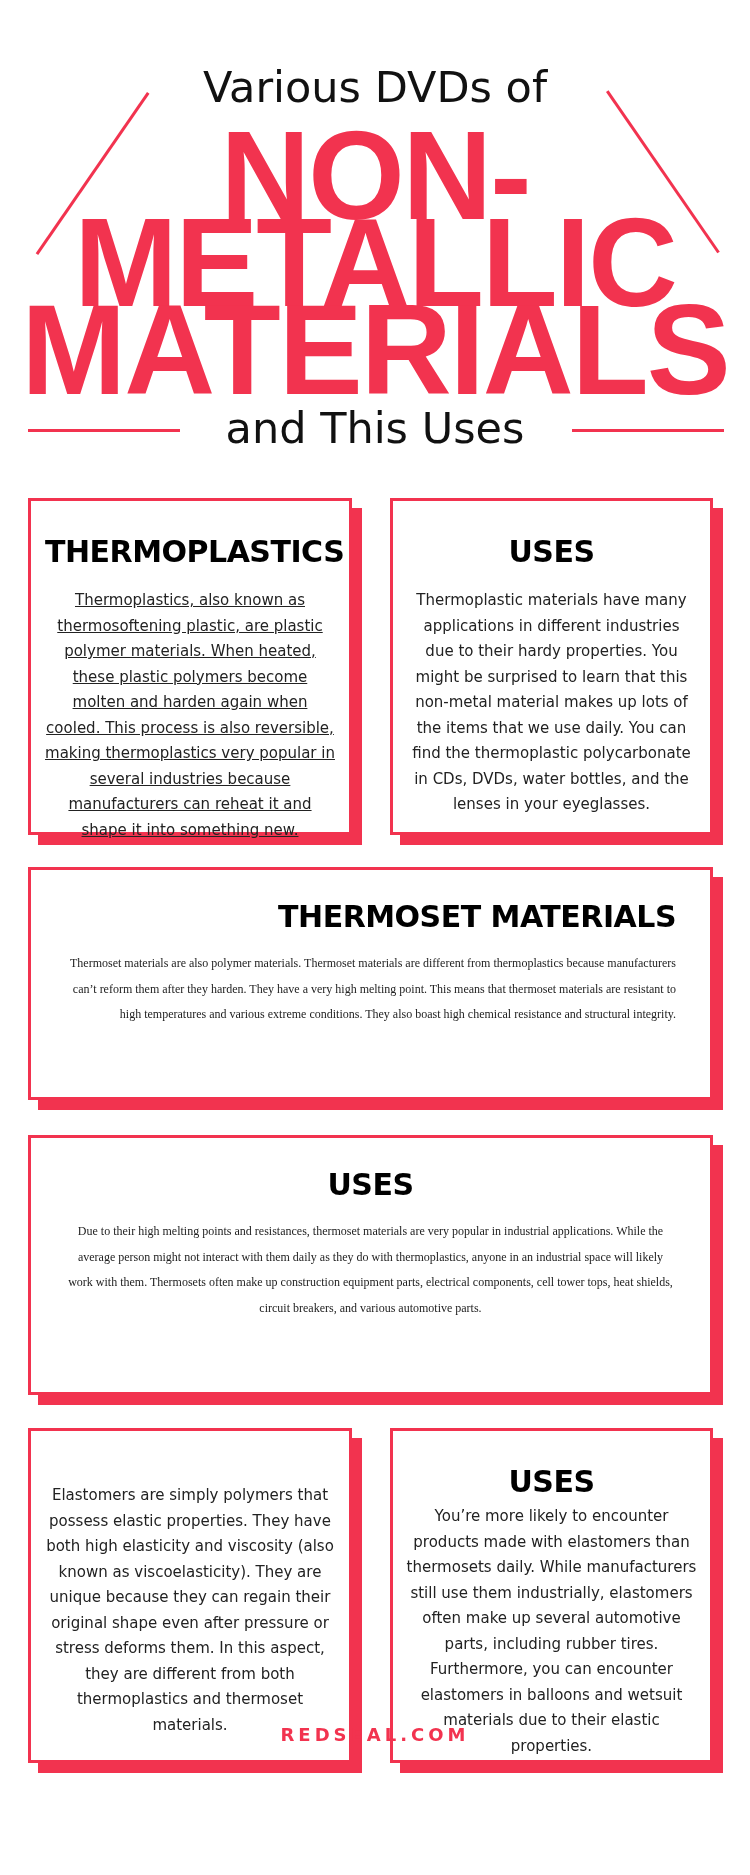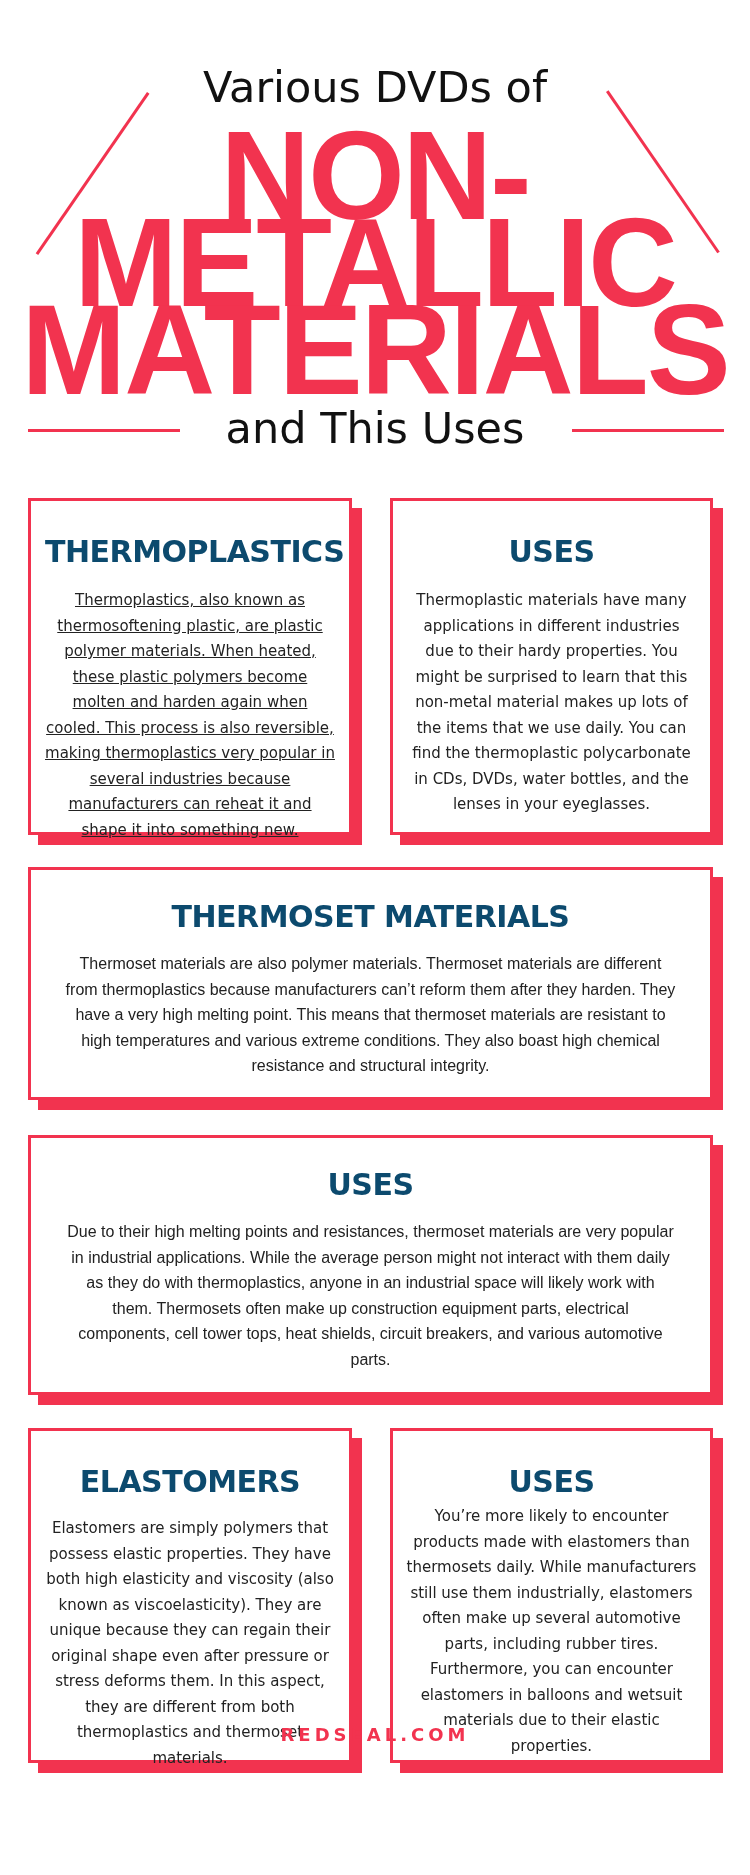--- a/index.html
+++ b/index.html
@@ -10,24 +10,24 @@
   .subtitle { position: absolute; left: 0; width: 750px; text-align: center;
               font-family: "DejaVu Sans", sans-serif; font-size: 43px; color: #111;
               letter-spacing: 0px; line-height: 1; }
   .big { position: absolute; left: 0; width: 750px; text-align: center;
          font-family: "Liberation Sans", sans-serif; font-weight: 700; color: #F2334F;
          font-size: 124px; line-height: 1; letter-spacing: -2px; transform: scaleY(1.02); }
   .card { position: absolute; background: #fff; border: 3px solid #F2334F;
           box-sizing: border-box; box-shadow: 10px 10px 0 0 #F2334F;
           text-align: center; }
   .card h2 { margin: 0; font-family: "DejaVu Sans", sans-serif; font-weight: 700;
-             color: #0c4a6e; font-size: 30px; letter-spacing: -0.5px; line-height: 1.1; }
+             color: #000000; font-size: 30px; letter-spacing: -0.5px; line-height: 1.1; }
   .card p { margin: 0; font-family: "DejaVu Sans", sans-serif; font-size: 15px;
             line-height: 25.5px; color: #222; }
-  .wide p { font-family: Liberation Sans, sans-serif; font-size: 16px; line-height: 25.5px; }
+  .wide p { font-family: Liberation Serif, serif; font-size: 12px; line-height: 25.5px; }
   .footer { position: absolute; left: 0; width: 750px; text-align: center; top: 1724px;
             font-family: "DejaVu Sans", sans-serif; font-weight: 700; font-size: 18px;
             letter-spacing: 4px; color: #F2334F; }
 </style>
 </head>
 <body>
 
 <div class="diag" style="left:147px; top:92px; height:196px; transform: rotate(34.6deg);"></div>
 <div class="diag" style="left:606px; top:92px; height:196px; transform: rotate(-34.6deg);"></div>
 <div class="line" style="left:28px; top:429px; width:152px;"></div>
@@ -41,32 +41,31 @@
 
 <div class="card" style="left:28px; top:498px; width:324px; height:337px; padding:34px 14px 0 14px;">
   <h2>THERMOPLASTICS</h2>
   <p style="margin-top:20px;text-decoration:underline;">Thermoplastics, also known as thermosoftening plastic, are plastic polymer materials. When heated, these plastic polymers become molten and harden again when cooled. This process is also reversible, making thermoplastics very popular in several industries because manufacturers can reheat it and shape it into something new.</p>
 </div>
 <div class="card" style="left:390px; top:498px; width:323px; height:337px; padding:34px 14px 0 14px;">
   <h2>USES</h2>
   <p style="margin-top:20px;text-align:center;">Thermoplastic materials have many applications in different industries due to their hardy properties. You might be surprised to learn that this non-metal material makes up lots of the items that we use daily. You can find the thermoplastic polycarbonate in CDs, DVDs, water bottles, and the lenses in your eyeglasses.</p>
 </div>
 
-<div class="card wide" style="left:28px; top:867px; width:685px; height:233px; padding:30px 34px 0 34px;">
+<div class="card wide" style="left:28px; top:867px; width:685px; height:233px; padding:30px 34px 0 34px;text-align:right;">
   <h2>THERMOSET MATERIALS</h2>
   <p style="margin-top:18px;">Thermoset materials are also polymer materials. Thermoset materials are different from thermoplastics because manufacturers can’t reform them after they harden. They have a very high melting point. This means that thermoset materials are resistant to high temperatures and various extreme conditions. They also boast high chemical resistance and structural integrity.</p>
 </div>
 
 <div class="card wide" style="left:28px; top:1135px; width:685px; height:260px; padding:30px 34px 0 34px;">
   <h2>USES</h2>
   <p style="margin-top:18px;">Due to their high melting points and resistances, thermoset materials are very popular in industrial applications. While the average person might not interact with them daily as they do with thermoplastics, anyone in an industrial space will likely work with them. Thermosets often make up construction equipment parts, electrical components, cell tower tops, heat shields, circuit breakers, and various automotive parts.</p>
 </div>
 
 <div class="card" style="left:28px; top:1428px; width:324px; height:335px; padding:34px 12px 0 12px;">
-  <h2>ELASTOMERS</h2>
   <p style="margin-top:18px;">Elastomers are simply polymers that possess elastic properties. They have both high elasticity and viscosity (also known as viscoelasticity). They are unique because they can regain their original shape even after pressure or stress deforms them. In this aspect, they are different from both thermoplastics and thermoset materials.</p>
 </div>
 <div class="card" style="left:390px; top:1428px; width:323px; height:335px; padding:34px 12px 0 12px;">
   <h2>USES</h2>
   <p style="margin-top:6px;">You’re more likely to encounter products made with elastomers than thermosets daily. While manufacturers still use them industrially, elastomers often make up several automotive parts, including rubber tires. Furthermore, you can encounter elastomers in balloons and wetsuit materials due to their elastic properties.</p>
 </div>
 
 <div class="footer">REDSEAL.COM</div>
 
 </body></html>

